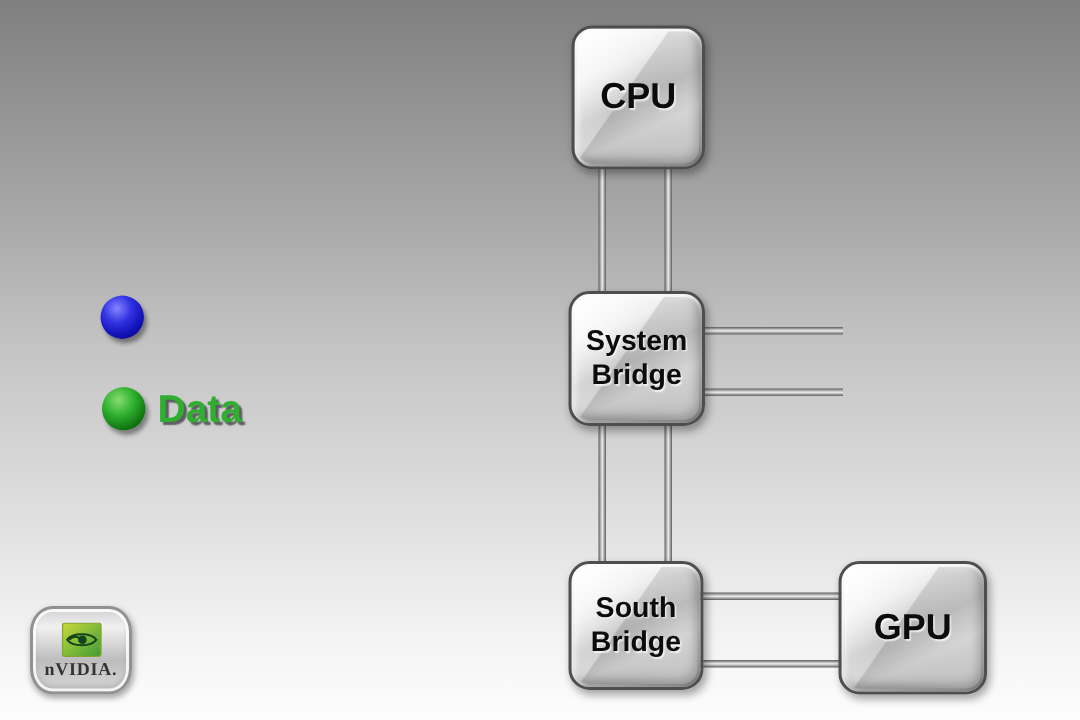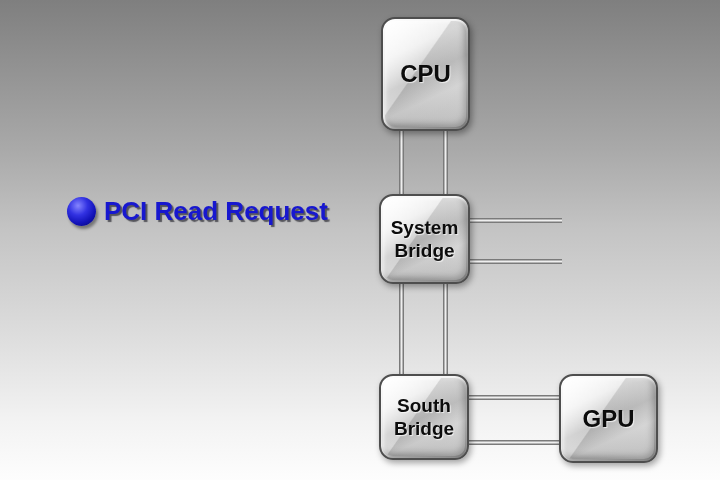--- a/index.html
+++ b/index.html
@@ -143,39 +143,57 @@
 
   <div class="pipe-v" style="left:399px; top:281px; height:96px;"></div>
   <div class="pipe-v" style="left:443px; top:281px; height:96px;"></div>
 
   <div class="pipe-h" style="left:466px; top:218px; width:96px;"></div>
   <div class="pipe-h" style="left:466px; top:259px; width:96px;"></div>
 
   <div class="pipe-h" style="left:466px; top:395px; width:96px;"></div>
   <div class="pipe-h" style="left:466px; top:440px; width:96px;"></div>
 
-  <div class="node" style="left:381px; top:17px; width:89px; height:114px;">
+  <div class="node" style="left:381px; top:17px; width:89px; height:96px;">
     <div class="node-label big">CPU</div>
   </div>
 
   <div class="node" style="left:379px; top:194px; width:91px; height:90px;">
     <div class="node-label">System</div>
     <div class="node-label">Bridge</div>
   </div>
 
 
   <div class="node" style="left:379px; top:374px; width:90px; height:86px;justify-content:center;">
     <div class="node-label">South</div>
     <div class="node-label">Bridge</div>
   </div>
 
   <div class="node" style="left:559px; top:374px; width:99px; height:89px;">
     <div class="node-label big">GPU</div>
   </div>
 
   <div class="legend-item" style="left:67px; top:196px;">
     <div class="legend-ball ball-blue"></div>
-    <div class="legend-label blue">PCI Read Request</div>
   </div>
 
+  <div class="legend-item" style="left:68px; top:257px;">
+    <div class="legend-ball ball-green"></div>
+    <div class="legend-label green">Data</div>
+  </div>
 
+  <div class="nv-badge">
+    <svg class="nv-eye" viewBox="0 0 30 26" width="27" height="23" aria-hidden="true">
+      <defs>
+        <linearGradient id="nvg" x1="0" y1="0" x2="1" y2="1">
+          <stop offset="0" stop-color="#c9da3c"></stop>
+          <stop offset="1" stop-color="#3f9c35"></stop>
+        </linearGradient>
+      </defs>
+      <rect x="0.5" y="0.5" width="29" height="25" rx="2" fill="url(#nvg)" stroke="#86a52e"></rect>
+      <path d="M4 13 C8 7.5, 22 7.5, 26 13 C22 18.5, 8 18.5, 4 13 Z" fill="none" stroke="#14421a" stroke-width="1.6"></path>
+      <circle cx="15.5" cy="13" r="3.2" fill="#14421a"></circle>
+      <path d="M15 13 C12 10.2, 8.5 10.2, 5.5 13" fill="none" stroke="#14421a" stroke-width="1.5"></path>
+    </svg>
+    <div class="nv-brand">nVIDIA.</div>
+  </div>
 
 </div>
 
 </body></html>

